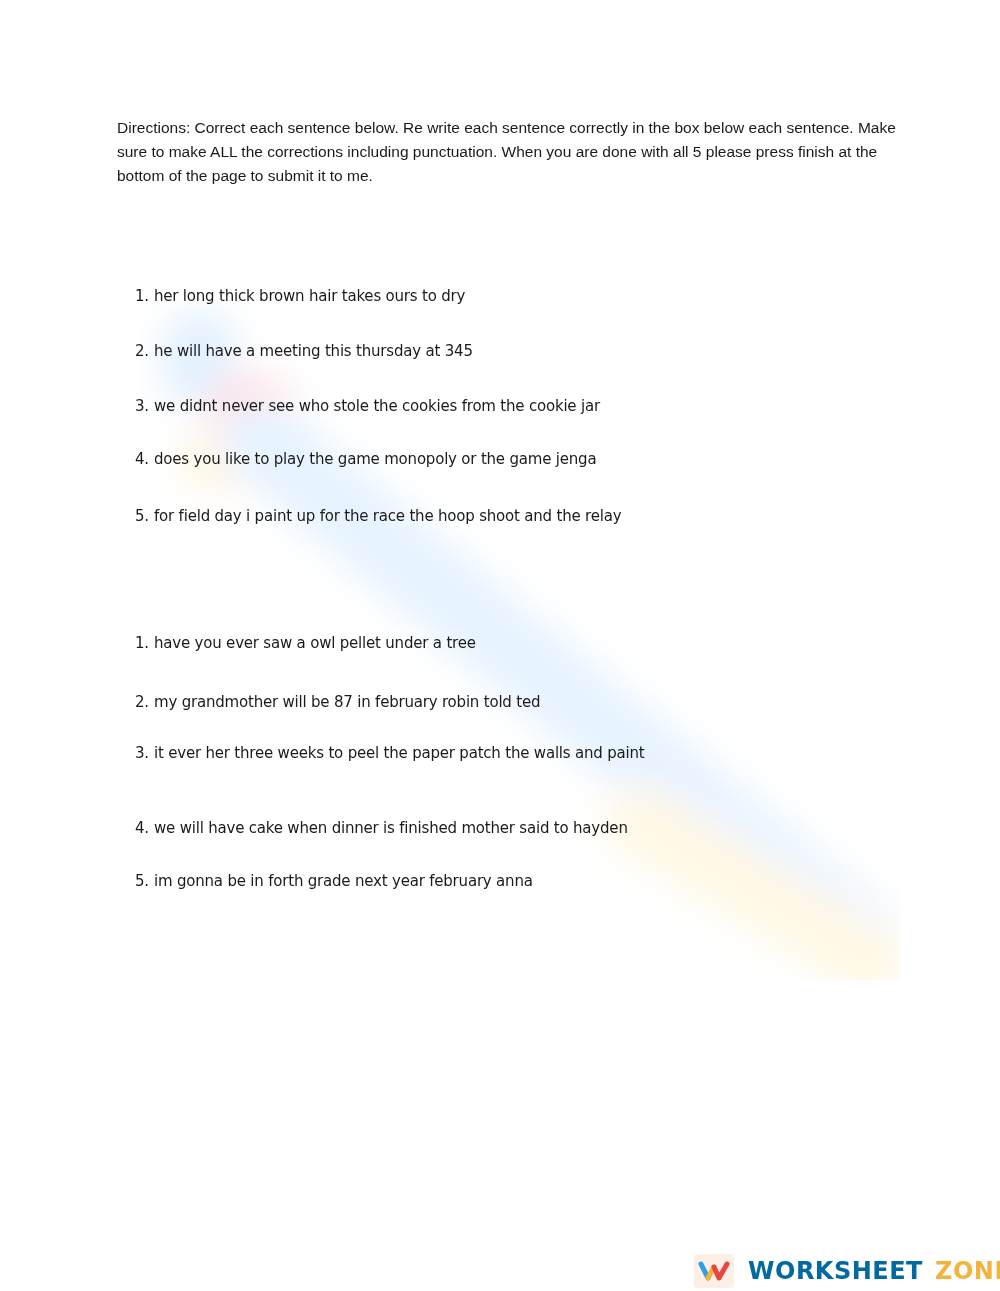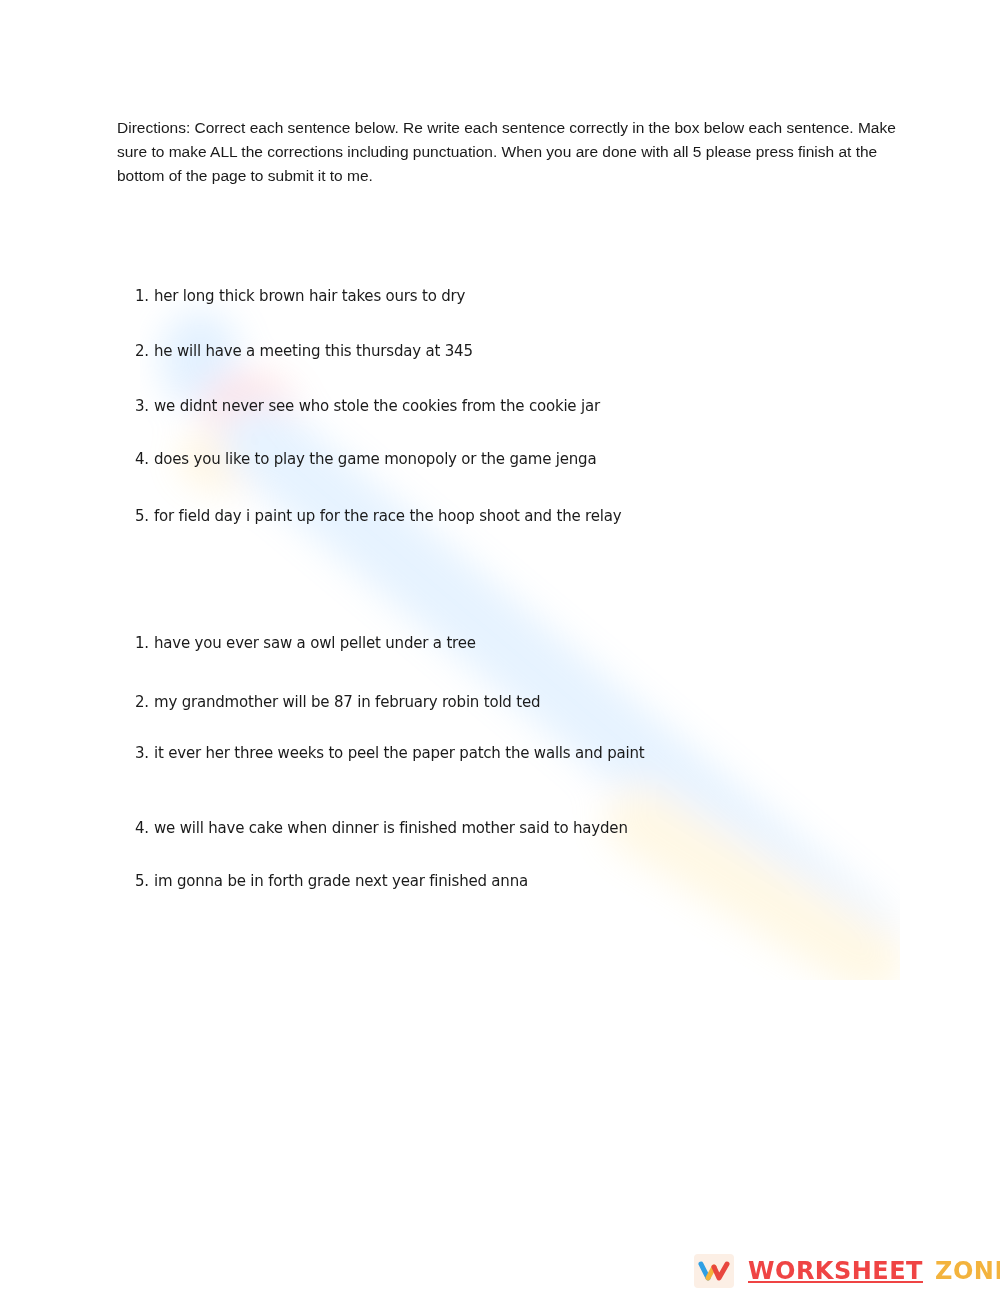--- a/index.html
+++ b/index.html
@@ -69,21 +69,21 @@
       justify-content: center;
       margin-right: 14px;
     }
     .brand-text {
       font-family: "DejaVu Sans", sans-serif;
       font-size: 24px;
       font-weight: bold;
       letter-spacing: 0.5px;
       line-height: 34px;
     }
-    .brand-text .w1 { color: #ef4444; text-decoration: underline; }
+    .brand-text .w1 { color: #0369a1; }
     .brand-text .w2 { color: #f3b33d; margin-left: 12px; }
   </style>
 </head>
 <body>
 
 <svg class="watermark" viewBox="0 0 760 680">
   <defs>
     <filter id="blur">
         <feGaussianBlur stdDeviation="18"></feGaussianBlur>
       </filter>
@@ -121,21 +121,21 @@
 <div class="sentence" style="top:686px;">
   <span class="num">2.</span><span>my grandmother will be 87 in february robin told ted</span>
 </div>
 <div class="sentence" style="top:737px;">
   <span class="num">3.</span><span>it ever her three weeks to peel the paper patch the walls and paint</span>
 </div>
 <div class="sentence" style="top:812px;">
   <span class="num">4.</span><span>we will have cake when dinner is finished mother said to hayden</span>
 </div>
 <div class="sentence" style="top:865px;">
-  <span class="num">5.</span><span>im gonna be in forth grade next year finished anna</span>
+  <span class="num">5.</span><span>im gonna be in forth grade next year february anna</span>
 </div>
 
 <div class="brand">
   <div class="brand-icon">
     <svg width="32" height="22" viewBox="0 0 32 22">
       <path d="M3 4 L10 18" stroke="#2f9fe4" stroke-width="5" stroke-linecap="round"></path>
       <path d="M10 18 L16 7" stroke="#f3b33d" stroke-width="5" stroke-linecap="round"></path>
       <path d="M16 7 L21 18 L29 4" stroke="#e8473f" stroke-width="5" stroke-linecap="round" stroke-linejoin="round" fill="none"></path>
     </svg>
   </div>

